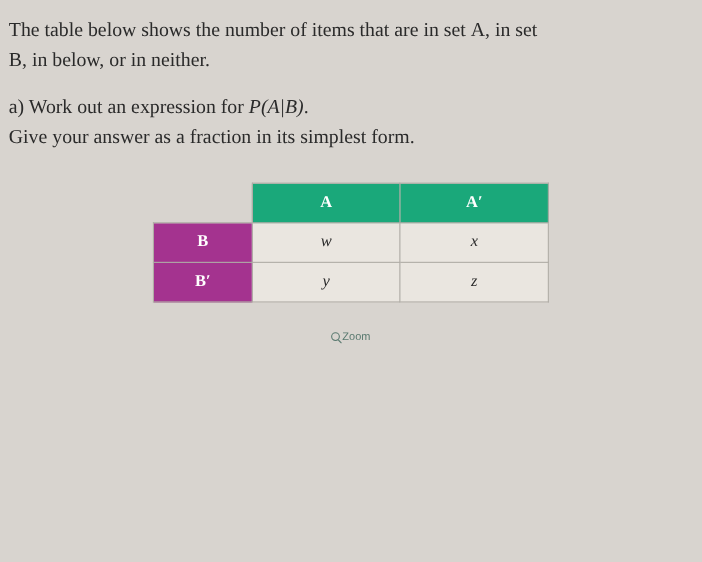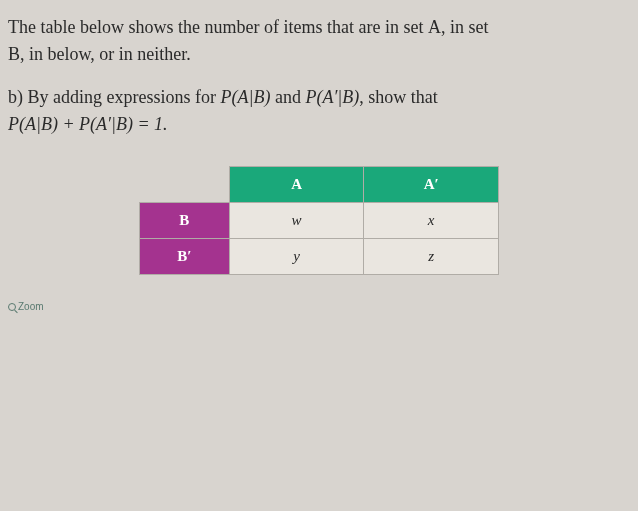--- a/index.html
+++ b/index.html
@@ -51,21 +51,21 @@
       color: #fff;
       font-weight: bold;
       width: 90px;
     }
     .data-cell {
       background: #eae6e0;
       font-style: italic;
       font-family: 'Times New Roman', serif;
     }
     .zoom-row {
-      text-align: left;
+      text-align: center;
       margin-top: 26px;
       font-size: 10px;
       color: #5a7a70;
       font-family: Arial, sans-serif;
     }
     .zoom-icon {
       display: inline-block;
       width: 8px; height: 8px;
       border: 1px solid #5a7a70;
       border-radius: 50%;
@@ -84,22 +84,22 @@
   </style>
 </head>
 <body>
 
 <div class="problem-text">
   <div class="para">
     <span>The table below shows the number of items that are in set </span><span class="math upright">A</span><span>, in set </span><br>
     <span class="math upright">B</span><span>, in below, or in neither.</span>
   </div>
   <div class="para">
-    <span>b) By adding expressions for </span><span class="math">P(A|B)</span><span> and </span><span class="math">P(A′|B)</span><span>, show that</span><br>
-    <span class="math">P(A|B) + P(A′|B) = 1.</span>
+    <span>a) Work out an expression for </span><span class="math">P(A|B)</span><span>.</span><br>
+    <span>Give your answer as a fraction in its simplest form.</span>
   </div>
 </div>
 
 <div class="table-wrap">
   <table class="set-table">
     <tbody>
         <tr>
       <th class="corner-blank"></th>
       <th class="col-head">A</th>
       <th class="col-head">A′</th>

